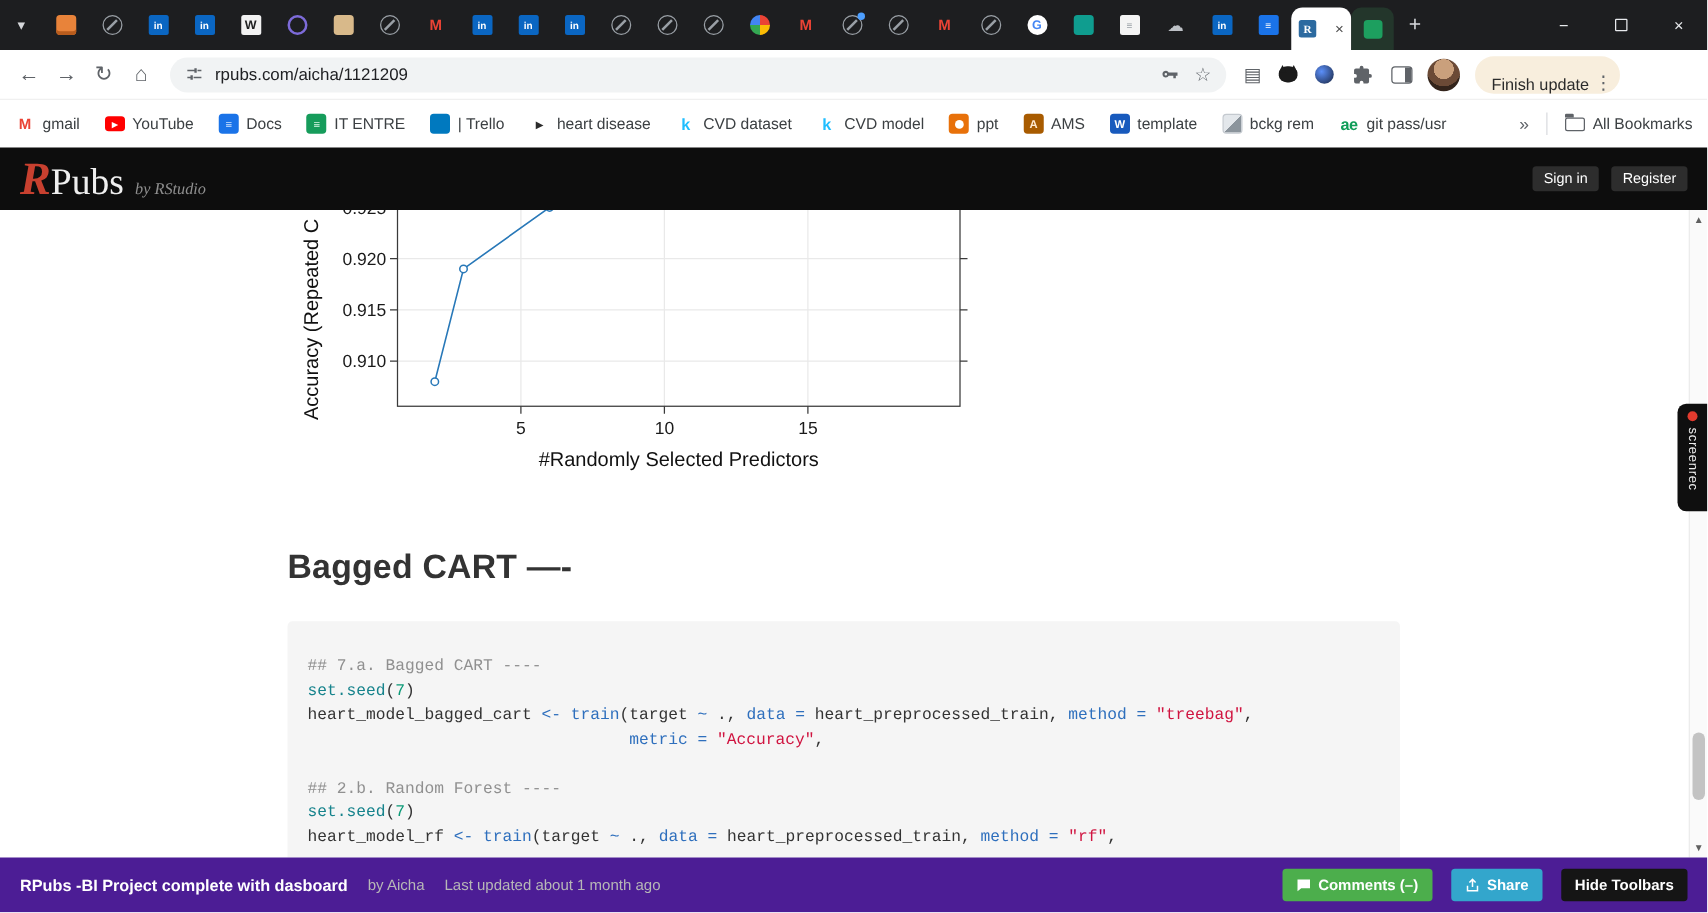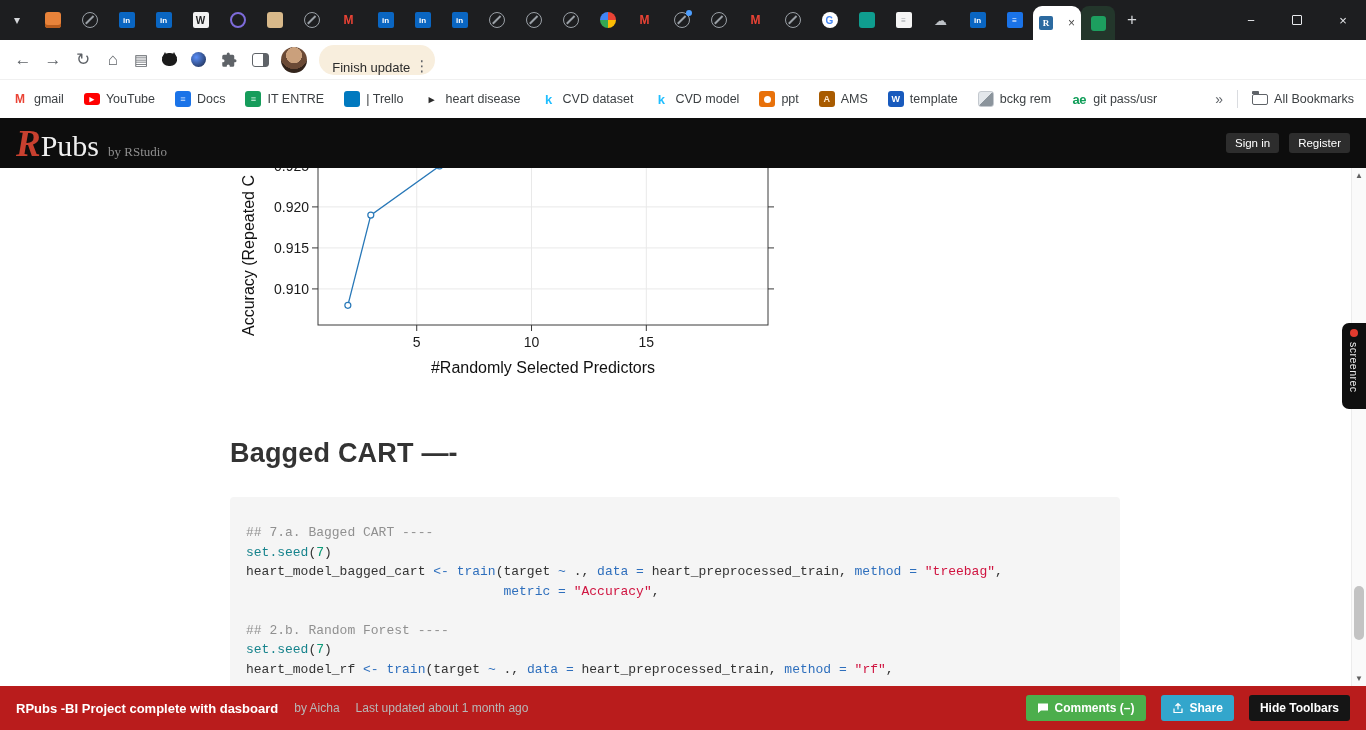--- a/index.html
+++ b/index.html
@@ -79,21 +79,21 @@
   .bm-sep{width:1px;height:18px;background:#dadce0}
   .folder{width:16px;height:11px;border:1.5px solid #5f6368;border-radius:2px;position:relative}
   .folder::before{content:"";position:absolute;left:-1.5px;top:-4px;width:7px;height:3px;background:#5f6368;border-radius:1px 1px 0 0}
   .overflow-chev{color:#5f6368;font-size:14px}
 
   
   .rp-header{position:absolute;top:118px;left:0;width:100%;height:50px;background:#0d0d0d;display:flex;align-items:center;padding:0 16px}
   .rp-logo{font-family:"Liberation Serif",serif;display:flex;align-items:baseline}
   .rp-r{color:#c8402f;font-size:37px;font-style:italic;font-weight:700;line-height:1}
   .rp-pubs{color:#efefef;font-size:30px;line-height:1}
-  .rp-by{color:#8f8f8f;font-size:13px;margin-left:9px;font-family:"Liberation Serif",serif}
+  .rp-by{color:#8f8f8f;font-size:13px;font-style:italic;margin-left:9px;font-family:"Liberation Serif",serif}
   .rp-auth{margin-left:auto;display:flex;gap:10px}
   .rp-btn{background:#2d2d2d;color:#fff;font-size:11.5px;font-weight:400;padding:4px 9px;border-radius:3px}
 
   
   .content{position:absolute;top:168px;left:0;width:1351px;height:518px;background:#fff;overflow:hidden}
   .chart-panel{position:absolute;left:230px;top:0;width:576px;height:234px;background:#fff;overflow:hidden}
   .chart-panel svg{display:block}
   .chart-panel text{font-family:"Liberation Sans",sans-serif}
   .chart-panel text.tick{font-size:14px;fill:#1a1a1a}
   .chart-panel text.axis-label{font-size:16px;fill:#111}
@@ -112,21 +112,21 @@
   .sb-arrow{position:absolute;left:0;width:14px;height:15px;color:#606060;font-size:8px;display:flex;align-items:center;justify-content:center}
   .sb-up{top:0}.sb-down{bottom:0}
   .sb-thumb{position:absolute;left:2px;width:10px;top:418px;height:54px;background:#c3c3c3;border-radius:5px}
 
   
   .screenrec{position:absolute;right:0;top:323px;width:24px;height:86px;background:#0f0f0f;border-radius:7px 0 0 7px;display:flex;flex-direction:column;align-items:center;padding-top:6px;gap:5px;z-index:60}
   .sr-dot{width:8px;height:8px;border-radius:50%;background:#e23b2e}
   .sr-text{writing-mode:vertical-rl;color:#ededed;font-size:10.5px;letter-spacing:0.5px}
 
   
-  .footer{position:absolute;left:0;top:686px;width:100%;height:44px;background:#b91c1c;display:flex;align-items:center;padding:0 16px;z-index:70}
+  .footer{position:absolute;left:0;top:686px;width:100%;height:44px;background:#4c1d95;display:flex;align-items:center;padding:0 16px;z-index:70}
   .f-title{color:#fff;font-weight:700;font-size:13px}
   .f-meta{color:#b7b7b7;font-size:12px;margin-left:16px}
   .f-actions{margin-left:auto;display:flex;gap:15px;align-items:center}
   .f-btn{height:26px;border-radius:3px;display:flex;align-items:center;gap:6px;padding:0 11px;color:#fff;font-size:12px;font-weight:700}
   .f-comments{background:#4cae4c}
   .f-share{background:#33a6cc}
   .f-hide{background:#151515}
   .f-btn svg{flex:none}
 </style>
 </head>
@@ -250,20 +250,32 @@
       </div>
     <div class="nav-ic">
         <span>→</span>
       </div>
     <div class="nav-ic">
         <span>↻</span>
       </div>
     <div class="nav-ic">
         <span>⌂</span>
       </div>
+    <div class="omnibox">
+      <svg width="15" height="15" viewBox="0 0 24 24" fill="#5f6368">
+          <path d="M3 6h9v2H3zM16 6h5v2h-5zM12 4h3v6h-3zM3 15h4v2H3zM11 15h10v2H11zM7 13h3v6H7z"></path>
+        </svg>
+      <span class="url">rpubs.com/aicha/1121209</span>
+      <span class="omni-right">
+        <svg width="16" height="16" viewBox="0 0 24 24" fill="#5f6368">
+            <path d="M7 15a4 4 0 1 1 3.46-6H21v4h-2v3h-3v-3h-5.54A4 4 0 0 1 7 15zm0-2.5A1.5 1.5 0 1 0 7 9.5a1.5 1.5 0 0 0 0 3z"></path>
+          </svg>
+        <span class="star">☆</span>
+      </span>
+    </div>
     <div class="ext-area">
       <span class="glyph-ic">▤</span>
       <span class="ext-cat"></span>
       <span class="ext-sphere"></span>
       <svg width="18" height="18" viewBox="0 0 24 24" fill="#5f6368">
           <path d="M11 2a2 2 0 0 0-2 2v1H5a2 2 0 0 0-2 2v4h1a2 2 0 1 1 0 4H3v4a2 2 0 0 0 2 2h4v-1a2 2 0 1 1 4 0v1h4a2 2 0 0 0 2-2v-4h1a2 2 0 1 0 0-4h-1V7a2 2 0 0 0-2-2h-4V4a2 2 0 0 0-2-2z"></path>
         </svg>
       <span class="ext-panel"></span>
     </div>
     <div class="avatar"></div>

